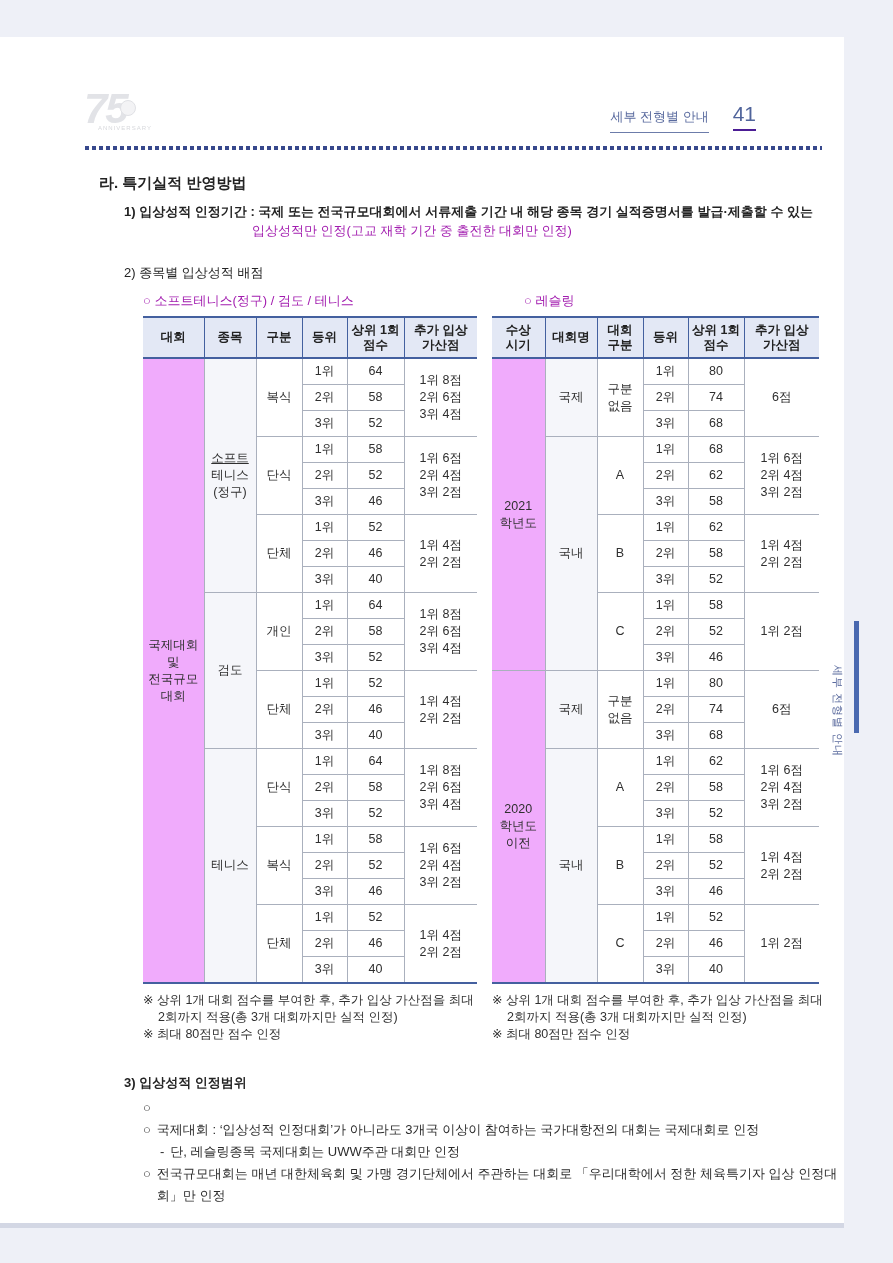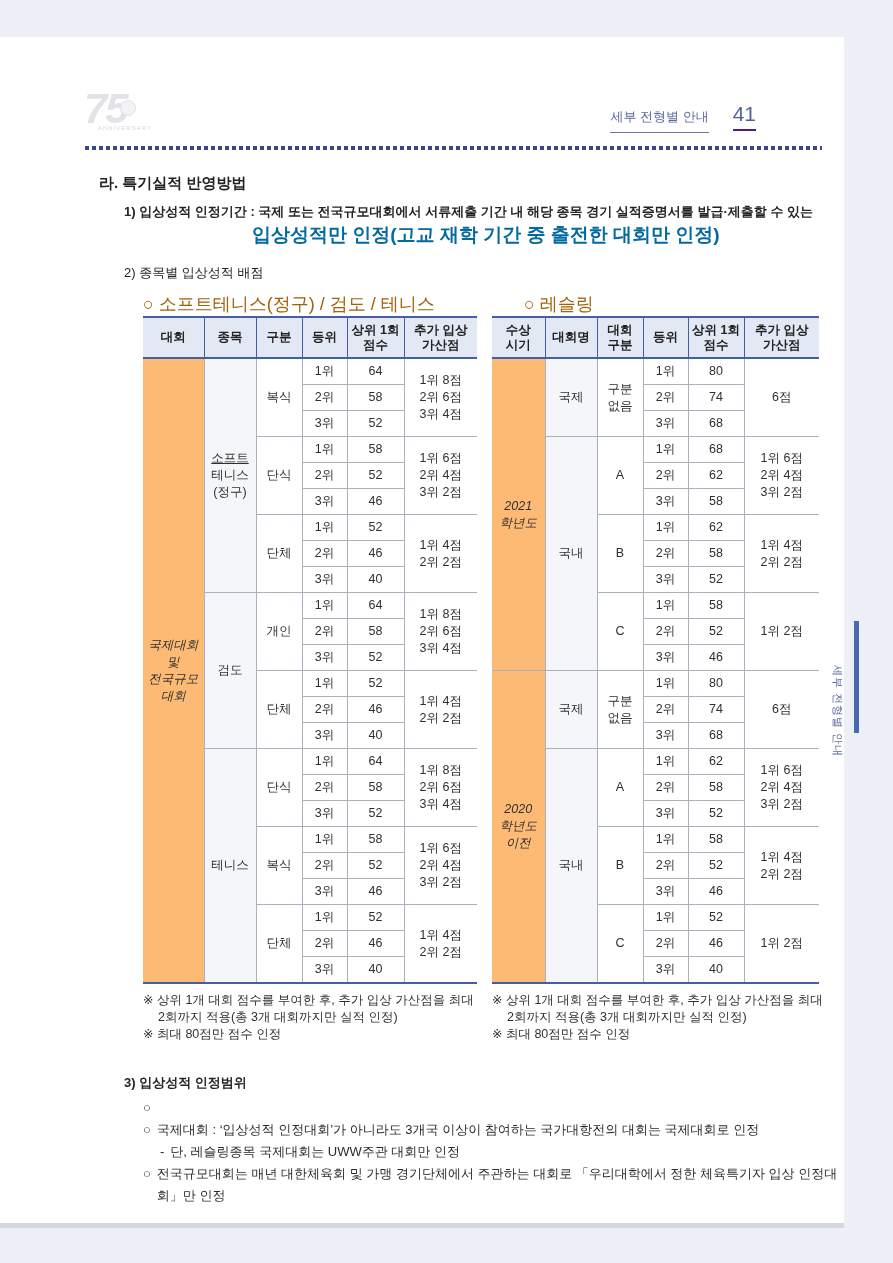--- a/index.html
+++ b/index.html
@@ -14,39 +14,39 @@
   .logo-emblem{position:absolute;left:36px;top:13px;width:14px;height:14px;border-radius:50%;background:#f3f3f5;border:1px solid #e0e1e5;}
   .hdr-right{position:absolute;right:88px;top:65px;display:flex;align-items:baseline;gap:24px;}
   .hdr-label{font-size:13px;color:#5a6b9f;padding-bottom:6px;border-bottom:1px solid #6c7caa;}
   .hdr-pagenum{font-size:21px;color:#50649b;padding-bottom:3px;border-bottom:2px solid #4c1d95;}
   .dotline{position:absolute;left:85px;top:109px;width:737px;height:4px;
     background:repeating-linear-gradient(90deg,#37488c 0 4px,transparent 4px 7px);}
 
   
   .t-title{position:absolute;left:99px;top:137px;font-size:15px;font-weight:700;color:#232323;}
   .t-sub1a{position:absolute;left:124px;top:166px;font-size:13px;font-weight:700;color:#232323;}
-  .t-sub1b{position:absolute;left:252px;top:185px;font-size:19px;font-weight:700;color:#0369a1;}
+  .t-sub1b{position:absolute;left:252px;top:185px;font-size:13px;font-weight:400;color:#a21caf;}
   .t-sub2{position:absolute;left:124px;top:227px;font-size:13px;font-weight:400;color:#232323;}
-  .tbl-caption{position:absolute;font-size:18px;color:#a16207;}
+  .tbl-caption{position:absolute;font-size:13px;color:#a21caf;}
   #cap-left{left:143px;top:255px;}
   #cap-right{left:492px;top:255px;margin-left:32px;}
 
   
   .score-table{position:absolute;border-collapse:collapse;table-layout:fixed;
     border-bottom:2px solid #44609f;font-size:12.5px;color:#2f2f2f;}
   #tbl-left{left:143px;top:279px;width:334px;}
   #tbl-right{left:492px;top:279px;width:327px;}
   .score-table th{background:#e3e8f5;border-top:2px solid #44609f;border-bottom:2px solid #44609f;
     border-left:1px solid #44609f;font-weight:600;font-size:12.5px;color:#222;
     padding:4px 1px;line-height:15px;white-space:pre-line;height:31px;}
   .score-table th:first-child{border-left:none;}
   .score-table td{border:1px solid #aab0bd;text-align:center;padding:0 1px;height:25px;
     line-height:17px;white-space:pre-line;}
   .score-table td:last-child{border-right:none;}
-  .score-table td.c1{background:#fdba74;border-left:none;font-style:italic;}
+  .score-table td.c1{background:#f0abfc;border-left:none;}
   .score-table td.c2{background:#f5f6fa;}
   .u-first .ln0{text-decoration:underline;}
 
   
   .note{position:absolute;font-size:12.5px;color:#2f2f2f;line-height:17px;width:345px;}
   #note-left{left:143px;top:955px;}
   #note-right{left:492px;top:955px;}
   .note .cont{padding-left:15px;}
 
   

